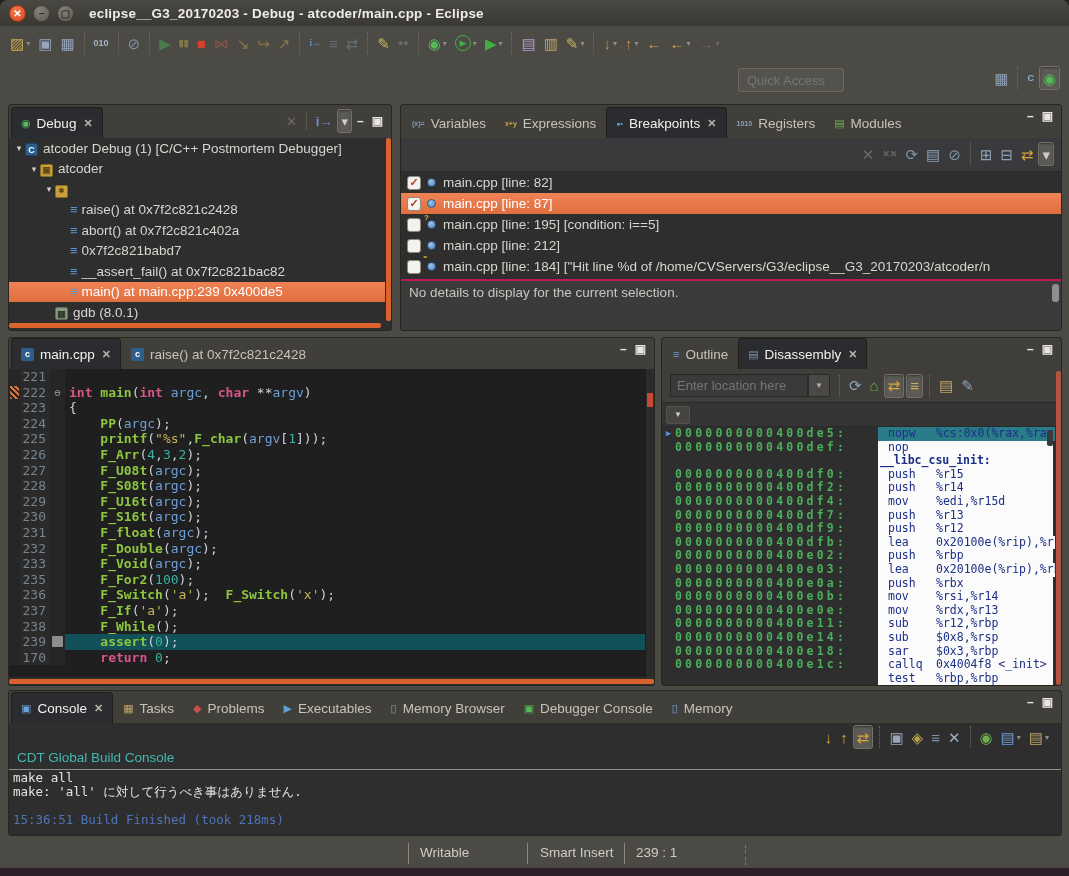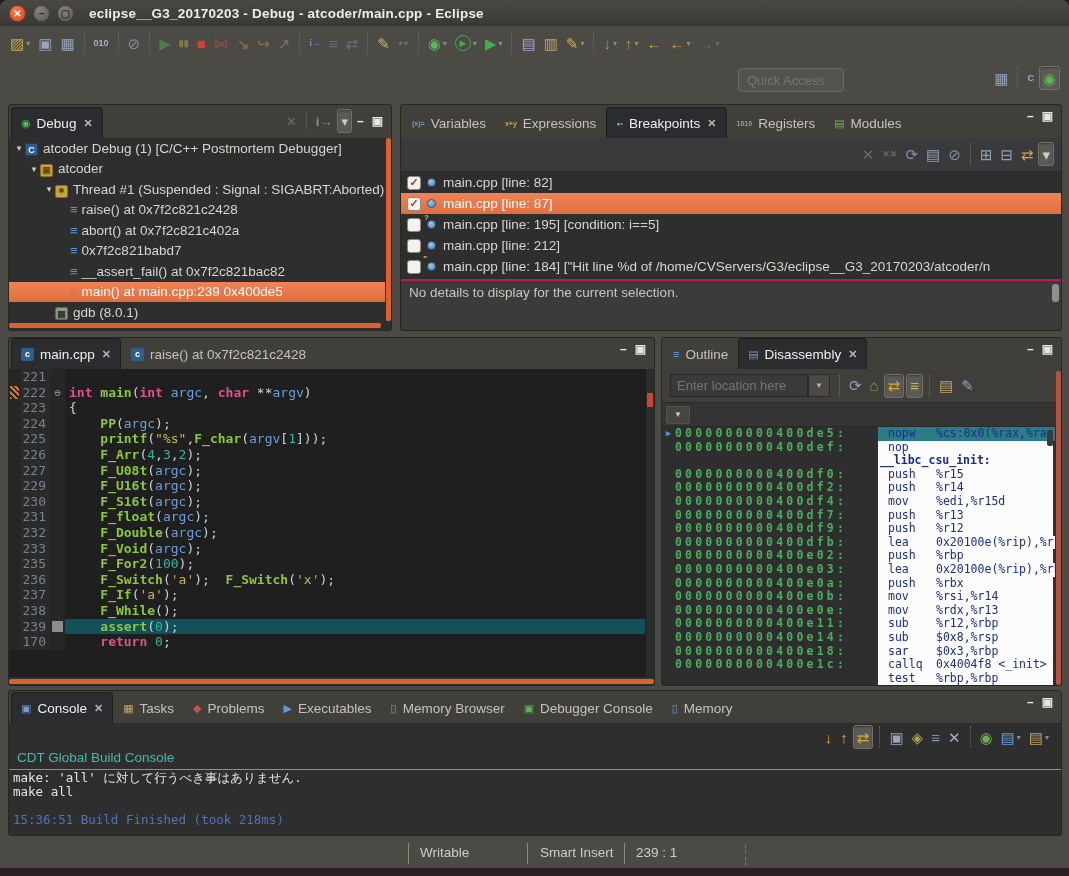--- a/index.html
+++ b/index.html
@@ -294,21 +294,20 @@
           <span>atcoder Debug (1) [C/C++ Postmortem Debugger]</span>
         </div>
         <div class="trow" style="padding-left: 19px;">
           <span class="texp">▾</span>
           <span class="tic"><span class="ic-box" style="background: rgb(201, 162, 63); border: 1px solid rgb(138, 109, 34); color: rgb(93, 74, 20);">▣</span></span>
           <span>atcoder</span>
         </div>
         <div class="trow" style="padding-left: 34px;">
           <span class="texp">▾</span>
           <span class="tic"><span class="ic-box" style="background: rgb(201, 162, 63); border: 1px solid rgb(138, 109, 34); color: rgb(93, 74, 20); font-size: 7px;">✱</span></span>
-          <span>Thread #1 (Suspended : Signal : SIGABRT:Aborted)</span>
         </div>
         <div class="trow" style="padding-left: 49px;">
           <span class="texp"></span>
           <span class="tic"><span class="ic-frame">≡</span></span>
           <span>raise() at 0x7f2c821c2428</span>
         </div>
         <div class="trow" style="padding-left: 49px;">
           <span class="texp"></span>
           <span class="tic"><span class="ic-frame">≡</span></span>
           <span>abort() at 0x7f2c821c402a</span>
@@ -448,20 +447,21 @@
       </div>
     </div>
     <div id="editor-body">
         <div class="cl"><span class="lmark"></span><span class="lnum">221</span><span class="licon"></span><span class="ltext"></span></div>
         <div class="cl"><span class="lmark range"></span><span class="lnum">222</span><span class="licon">⊖</span><span class="ltext"><span class="tk-kw">int</span><span class="tk-pl"> </span><span class="tk-fn">main</span><span class="tk-pl">(</span><span class="tk-kw">int</span><span class="tk-pl"> </span><span class="tk-var">argc</span><span class="tk-pl">, </span><span class="tk-kw">char</span><span class="tk-pl"> **</span><span class="tk-var">argv</span><span class="tk-pl">)</span></span></div>
         <div class="cl"><span class="lmark"></span><span class="lnum">223</span><span class="licon"></span><span class="ltext"><span class="tk-pl">{</span></span></div>
         <div class="cl"><span class="lmark"></span><span class="lnum">224</span><span class="licon"></span><span class="ltext"><span class="tk-pl">    </span><span class="tk-fn">PP</span><span class="tk-pl">(</span><span class="tk-var">argc</span><span class="tk-pl">);</span></span></div>
         <div class="cl"><span class="lmark"></span><span class="lnum">225</span><span class="licon"></span><span class="ltext"><span class="tk-pl">    </span><span class="tk-fn">printf</span><span class="tk-pl">(</span><span class="tk-str">"%s"</span><span class="tk-pl">,</span><span class="tk-fn">F_char</span><span class="tk-pl">(</span><span class="tk-var">argv</span><span class="tk-pl">[</span><span class="tk-num">1</span><span class="tk-pl">]));</span></span></div>
         <div class="cl"><span class="lmark"></span><span class="lnum">226</span><span class="licon"></span><span class="ltext"><span class="tk-pl">    </span><span class="tk-fn">F_Arr</span><span class="tk-pl">(</span><span class="tk-num">4</span><span class="tk-pl">,</span><span class="tk-num">3</span><span class="tk-pl">,</span><span class="tk-num">2</span><span class="tk-pl">);</span></span></div>
         <div class="cl"><span class="lmark"></span><span class="lnum">227</span><span class="licon"></span><span class="ltext"><span class="tk-pl">    </span><span class="tk-fn">F_U08t</span><span class="tk-pl">(</span><span class="tk-var">argc</span><span class="tk-pl">);</span></span></div>
+        <div class="cl"><span class="lmark"></span><span class="lnum">228</span><span class="licon"></span><span class="ltext"><span class="tk-pl">    </span><span class="tk-fn">F_S08t</span><span class="tk-pl">(</span><span class="tk-var">argc</span><span class="tk-pl">);</span></span></div>
         <div class="cl"><span class="lmark"></span><span class="lnum">229</span><span class="licon"></span><span class="ltext"><span class="tk-pl">    </span><span class="tk-fn">F_U16t</span><span class="tk-pl">(</span><span class="tk-var">argc</span><span class="tk-pl">);</span></span></div>
         <div class="cl"><span class="lmark"></span><span class="lnum">230</span><span class="licon"></span><span class="ltext"><span class="tk-pl">    </span><span class="tk-fn">F_S16t</span><span class="tk-pl">(</span><span class="tk-var">argc</span><span class="tk-pl">);</span></span></div>
         <div class="cl"><span class="lmark"></span><span class="lnum">231</span><span class="licon"></span><span class="ltext"><span class="tk-pl">    </span><span class="tk-fn">F_float</span><span class="tk-pl">(</span><span class="tk-var">argc</span><span class="tk-pl">);</span></span></div>
         <div class="cl"><span class="lmark"></span><span class="lnum">232</span><span class="licon"></span><span class="ltext"><span class="tk-pl">    </span><span class="tk-fn">F_Double</span><span class="tk-pl">(</span><span class="tk-var">argc</span><span class="tk-pl">);</span></span></div>
         <div class="cl"><span class="lmark"></span><span class="lnum">233</span><span class="licon"></span><span class="ltext"><span class="tk-pl">    </span><span class="tk-fn">F_Void</span><span class="tk-pl">(</span><span class="tk-var">argc</span><span class="tk-pl">);</span></span></div>
         <div class="cl"><span class="lmark"></span><span class="lnum">235</span><span class="licon"></span><span class="ltext"><span class="tk-pl">    </span><span class="tk-fn">F_For2</span><span class="tk-pl">(</span><span class="tk-num">100</span><span class="tk-pl">);</span></span></div>
         <div class="cl"><span class="lmark"></span><span class="lnum">236</span><span class="licon"></span><span class="ltext"><span class="tk-pl">    </span><span class="tk-fn">F_Switch</span><span class="tk-pl">(</span><span class="tk-str">'a'</span><span class="tk-pl">);  </span><span class="tk-fn">F_Switch</span><span class="tk-pl">(</span><span class="tk-str">'x'</span><span class="tk-pl">);</span></span></div>
         <div class="cl"><span class="lmark"></span><span class="lnum">237</span><span class="licon"></span><span class="ltext"><span class="tk-pl">    </span><span class="tk-fn">F_If</span><span class="tk-pl">(</span><span class="tk-str">'a'</span><span class="tk-pl">);</span></span></div>
         <div class="cl"><span class="lmark"></span><span class="lnum">238</span><span class="licon"></span><span class="ltext"><span class="tk-pl">    </span><span class="tk-fn">F_While</span><span class="tk-pl">();</span></span></div>
         <div class="cl cur"><span class="lmark"></span><span class="lnum">239</span><span class="licon"><span class="ipmark"></span></span><span class="ltext"><span class="tk-pl">    </span><span class="tk-fn">assert</span><span class="tk-pl">(</span><span class="tk-num">0</span><span class="tk-pl">);</span></span></div>
@@ -611,21 +611,21 @@
             <span class="gl" style="color: rgb(111, 159, 216);">▤</span>
             <span class="dd">▾</span>
           </span>
           <span class="tbi">
             <span class="gl" style="color: rgb(194, 165, 106);">▤</span>
             <span class="dd">▾</span>
           </span>
         </div>
       <div id="console-title">CDT Global Build Console</div>
       <div id="console-rule"></div>
-      <div id="console-lines"><div class="con-out">make: 'all' に対して行うべき事はありません.</div><div class="con-out">make all</div><div class="con-out">&nbsp;</div><div class="con-info">15:36:51 Build Finished (took 218ms)</div></div>
+      <div id="console-lines"><div class="con-out">make all</div><div class="con-out">make: 'all' に対して行うべき事はありません.</div><div class="con-out">&nbsp;</div><div class="con-info">15:36:51 Build Finished (took 218ms)</div></div>
     </div>
   </div>
 
   <div id="statusbar">
     <span class="st-sep" style="left:408px"></span>
     <span class="st-item" style="left:420px">Writable</span>
     <span class="st-sep" style="left:527px"></span>
     <span class="st-item" style="left:540px">Smart Insert</span>
     <span class="st-sep" style="left:624px"></span>
     <span class="st-item" style="left:636px">239 : 1</span>

